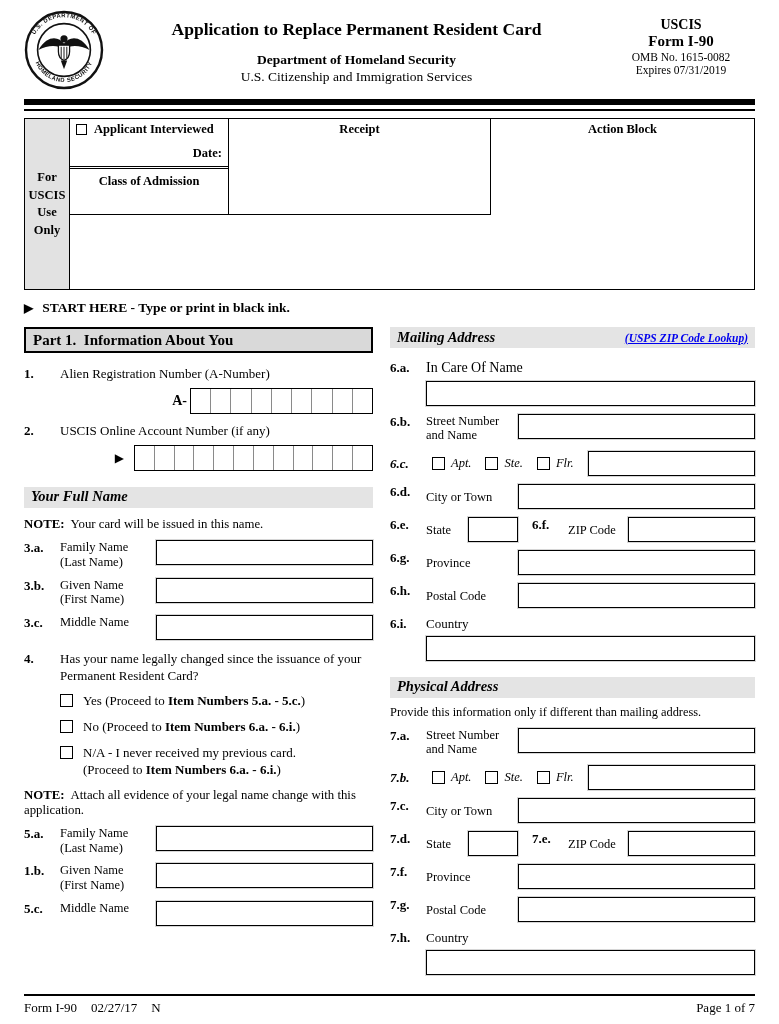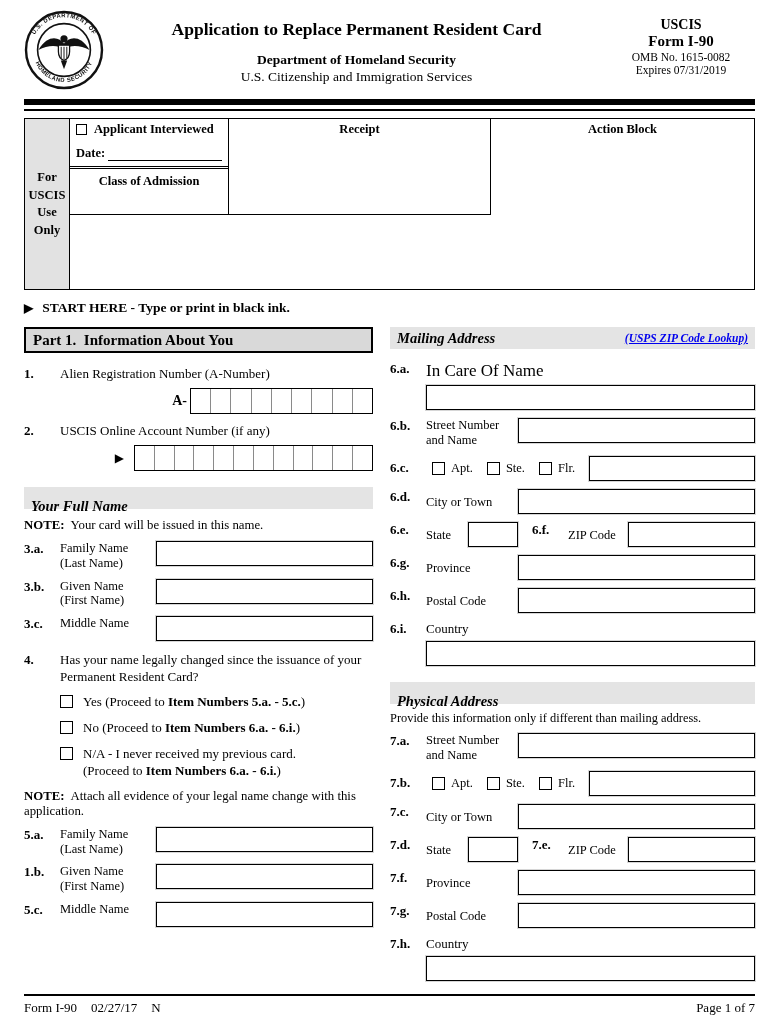--- a/index.html
+++ b/index.html
@@ -43,37 +43,37 @@
     font-weight: bold; line-height: 1.4;
   }
   .uc-interview { grid-column: 2; grid-row: 1; border-right: 1px solid #000; border-bottom: 3px double #000; font-weight: bold; }
   .uc-class { grid-column: 2; grid-row: 2; border-right: 1px solid #000; border-bottom: 1px solid #000; font-weight: bold; text-align: center; padding-top: 5px; }
   .uc-receipt { grid-column: 3; grid-row: 1 / 3; border-right: 1px solid #000; border-bottom: 1px solid #000; font-weight: bold; text-align: center; }
   .uc-action { grid-column: 4; grid-row: 1 / 4; font-weight: bold; text-align: center; font-family: Liberation Serif, serif; }
   .uc-remarks { grid-column: 2 / 4; grid-row: 3; font-weight: bold; }
   .iv-row { display: flex; align-items: center; gap: 7px; }
   .cb { width: 13px; height: 13px; border: 1.2px solid #000; background: #fff; flex-shrink: 0; }
   .cb-sm { width: 11px; height: 11px; }
-  .date-row { display: flex; align-items: flex-end; margin-top: 9px; }
+  .date-row { display: flex; align-items: flex-end; margin-top: 9px; flex-direction: column; }
   .date-line { flex: 1; border-bottom: 1.3px solid #000; height: 14px; margin-left: 3px; }
   
   .start-here { margin-top: 10px; font-weight: bold; font-size: 13.5px; display: flex; align-items: center; gap: 9px; }
   .tri { font-size: 12px; }
   
   .columns { display: flex; gap: 17px; margin-top: 11px; }
   .col-l { width: 349px; flex-shrink: 0; }
   .col-r { flex: 1; }
   .part-heading {
     border: 2px solid #000; background: #d9d9d9;
     font-weight: bold; font-size: 15px; padding: 3px 7px;
     white-space: pre-wrap; height: 26px;
   }
   .sec-heading {
     background: #e4e4e4; font-weight: bold; font-style: italic;
-    font-size: 14.5px; padding: 11px 7px; height: 21px; gap: 40px;
+    font-size: 14.5px; padding: 1px 7px; height: 21px; gap: 40px;
   }
   .mail-heading { display: flex; justify-content: space-between; align-items: center; }
   .zip-link { color: #0000EE; font-size: 11.5px; font-weight: bold; font-style: italic; text-decoration: underline; cursor: pointer; }
   
   .row { display: flex; align-items: flex-start; margin-top: 8px; }
   .inum { font-weight: bold; width: 36px; flex-shrink: 0; font-size: 13px; }
   .lbl { font-size: 12.5px; line-height: 1.18; }
   .lbl-col { width: 96px; flex-shrink: 0; }
   .rlbl-col { width: 92px; flex-shrink: 0; }
   .tbox {
@@ -88,21 +88,21 @@
   .comb-cell:last-child { border-right: none; }
   .a-prefix { font-weight: bold; font-size: 14px; margin-right: 3px; }
   .note-line { margin-top: 9px; font-size: 12.8px; }
   .note-tag { font-weight: bold; margin-right: 6px; }
   
   .q-text { line-height: 1.28; font-size: 13px; }
   .opt { display: flex; gap: 10px; margin: 9px 0 0 36px; align-items: flex-start; line-height: 1.3; font-size: 13px; }
   .opt .cb { margin-top: 1px; }
   .bold-para { font-weight: bold; margin-top: 13px; line-height: 1.3; font-size: 13px; }
   
-  .unit-row { display: flex; align-items: center; gap: 6px; }
+  .unit-row { display: flex; align-items: center; gap: 6px; font-style: italic; }
   .unit-lbl { font-size: 12.5px; margin-right: 8px; }
   
   .footer {
     position: absolute; left: 24px; right: 24px; bottom: 8px;
     border-top: 2px solid #000; padding-top: 4px;
     display: flex; justify-content: space-between; font-size: 13px;
   }
   .f-left span { margin-right: 14px; }
   .seal-text { font-family: "Liberation Sans", sans-serif; font-size: 7.3px; font-weight: bold; letter-spacing: 0.6px; }
 </style>
@@ -295,21 +295,21 @@
     </div>
 
     <div class="col-r">
       <div class="sec-heading mail-heading">
         <span>Mailing Address</span>
         <a class="zip-link">(USPS ZIP Code Lookup)</a>
       </div>
 
       <div class="row" style="margin-top:12px;">
         <span class="inum">6.a.</span>
-        <span class="lbl" style="font-size:17px;">In Care Of Name</span>
+        <span class="lbl" style="font-size:14px;">In Care Of Name</span>
       </div>
       <div class="row" style="margin-top:4px; padding-left:36px;">
         <input class="tbox" type="text" style="">
       </div>
 
       <div class="row">
         <span class="inum">6.b.</span>
         <span class="lbl rlbl-col">
           <span>Street Number</span><br><span>and Name</span>
         </span>

